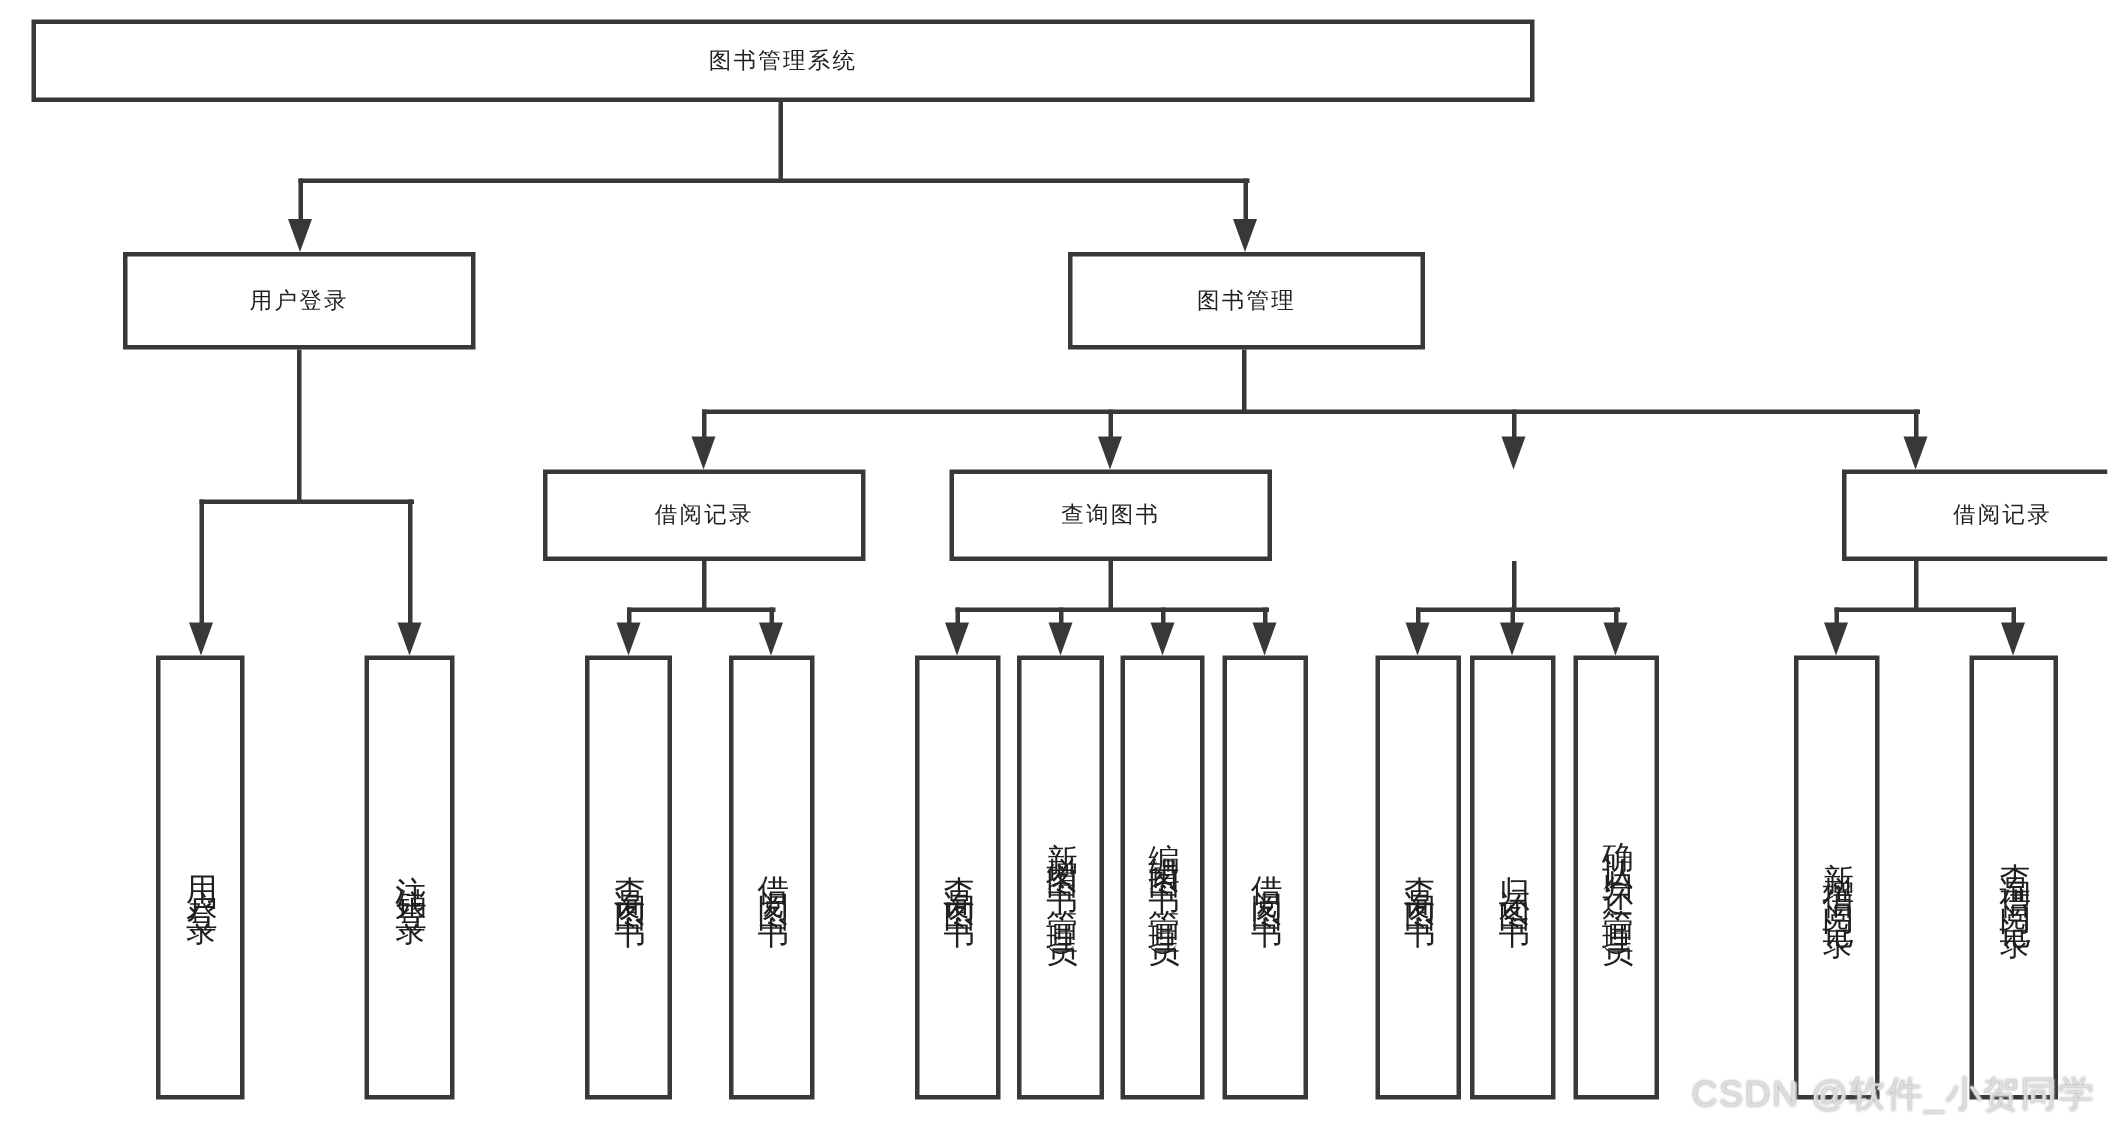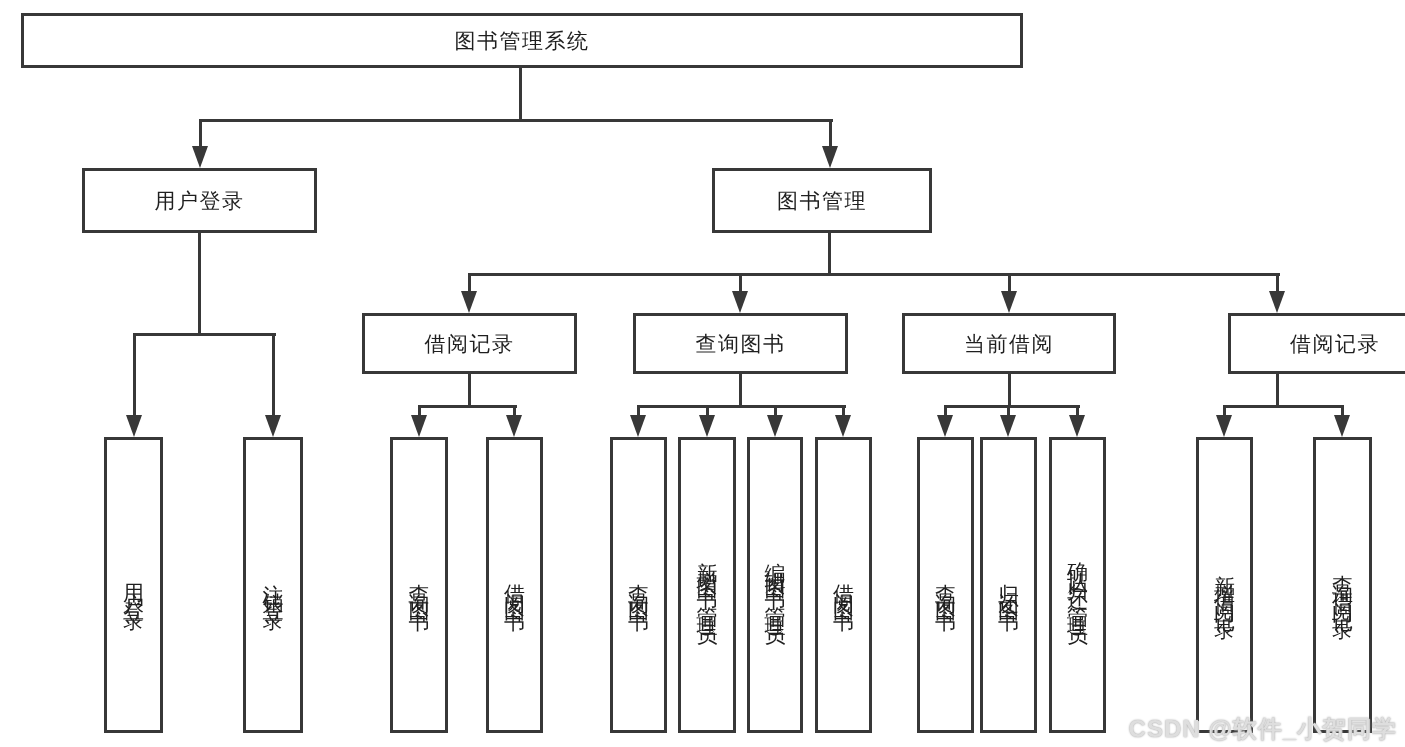--- a/index.html
+++ b/index.html
@@ -4,32 +4,32 @@
 <style>
   html,body{margin:0;padding:0;background:#ffffff;}
   .canvas{
     position:relative;width:1405px;height:747px;background:#fff;
     font-family:"Liberation Sans","DejaVu Sans",sans-serif;color:#1f1f1f;overflow:hidden;
   }
   .node{
     position:absolute;box-sizing:border-box;border:3px solid #383838;background:#fff;
     display:flex;align-items:center;justify-content:center;
   }
-  .hnode{font-size:21px;letter-spacing:1.5px;}
+  .hnode{font-size:15px;letter-spacing:1.5px;}
   .vnode span{
     writing-mode:vertical-rl;text-orientation:mixed;
     font-size:21px;letter-spacing:9px;line-height:1.15;
   }
   .vl{position:absolute;width:3px;background:#383838;}
   .hl{position:absolute;height:3px;background:#383838;}
   .ah{position:absolute;width:0;height:0;
       border-left:8px solid transparent;border-right:8px solid transparent;
       border-top:22px solid #383838;}
   .watermark{
-    position:absolute;right:8px;bottom:2px;font-size:24px;font-weight:700;
+    position:absolute;right:8px;bottom:2px;font-size:24px;font-weight:400;
     color:#dedede;text-shadow:0 0 2px #949494,1px 1px 1px #ffffff;letter-spacing:1px;
     white-space:nowrap;
   }
 </style>
 </head>
 <body>
 
 <div class="canvas">
 
   <div class="node hnode" style="left:21px;top:13px;width:1002px;height:55px">
@@ -39,21 +39,21 @@
   <div class="vl" style="left:519px;top:68px;height:52px"></div>
   <div class="hl" style="left:199px;top:119px;width:634px"></div>
   <div class="vl" style="left:199px;top:119px;height:28px"></div>
   <div class="ah" style="left:192px;top:146px"></div>
   <div class="vl" style="left:829px;top:119px;height:28px"></div>
   <div class="ah" style="left:822px;top:146px"></div>
 
   <div class="node hnode" style="left:82px;top:168px;width:235px;height:65px">
     <span>用户登录</span>
   </div>
-  <div class="node hnode" style="left:712px;top:168px;width:220px;height:65px">
+  <div class="node hnode" style="left:712px;top:168px;width:238px;height:65px">
     <span>图书管理</span>
   </div>
 
   <div class="vl" style="left:198px;top:233px;height:103px"></div>
   <div class="hl" style="left:133px;top:333px;width:143px"></div>
   <div class="vl" style="left:133px;top:333px;height:84px"></div>
   <div class="ah" style="left:126px;top:415px"></div>
   <div class="vl" style="left:272px;top:333px;height:84px"></div>
   <div class="ah" style="left:265px;top:415px"></div>
 
@@ -66,23 +66,20 @@
   <div class="vl" style="left:1008px;top:273px;height:20px"></div>
   <div class="ah" style="left:1001px;top:291px"></div>
   <div class="vl" style="left:1276px;top:273px;height:20px"></div>
   <div class="ah" style="left:1269px;top:291px"></div>
 
   <div class="node hnode" style="left:362px;top:313px;width:215px;height:61px">
     <span>借阅记录</span>
   </div>
   <div class="node hnode" style="left:633px;top:313px;width:215px;height:61px">
     <span>查询图书</span>
-  </div>
-  <div class="node hnode" style="left:902px;top:313px;width:214px;height:61px">
-    <span>当前借阅</span>
   </div>
   <div class="node hnode" style="left:1228px;top:313px;width:214px;height:61px">
     <span>借阅记录</span>
   </div>
 
   <div class="vl" style="left:468px;top:374px;height:34px"></div>
   <div class="hl" style="left:418px;top:405px;width:99px"></div>
   <div class="vl" style="left:418px;top:405px;height:12px"></div>
   <div class="ah" style="left:411px;top:415px"></div>
   <div class="vl" style="left:513px;top:405px;height:12px"></div>

